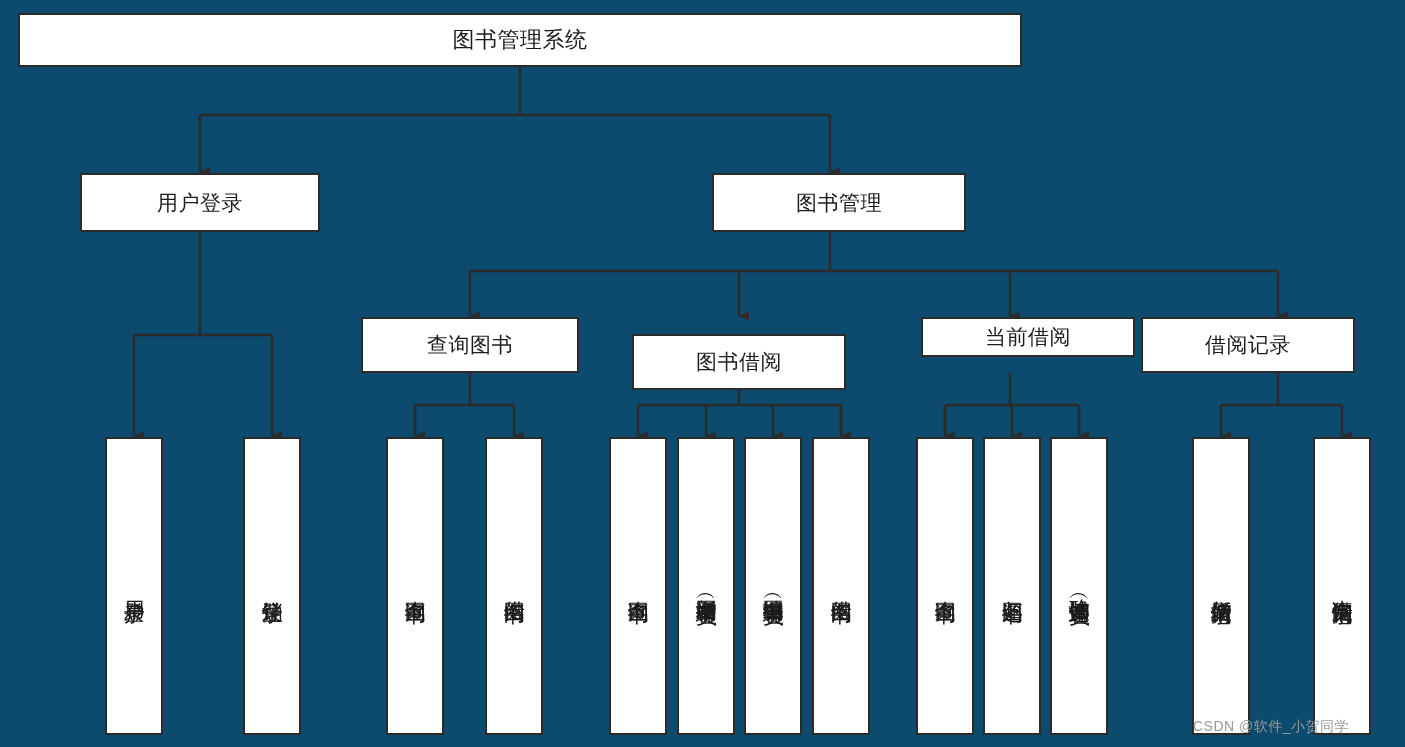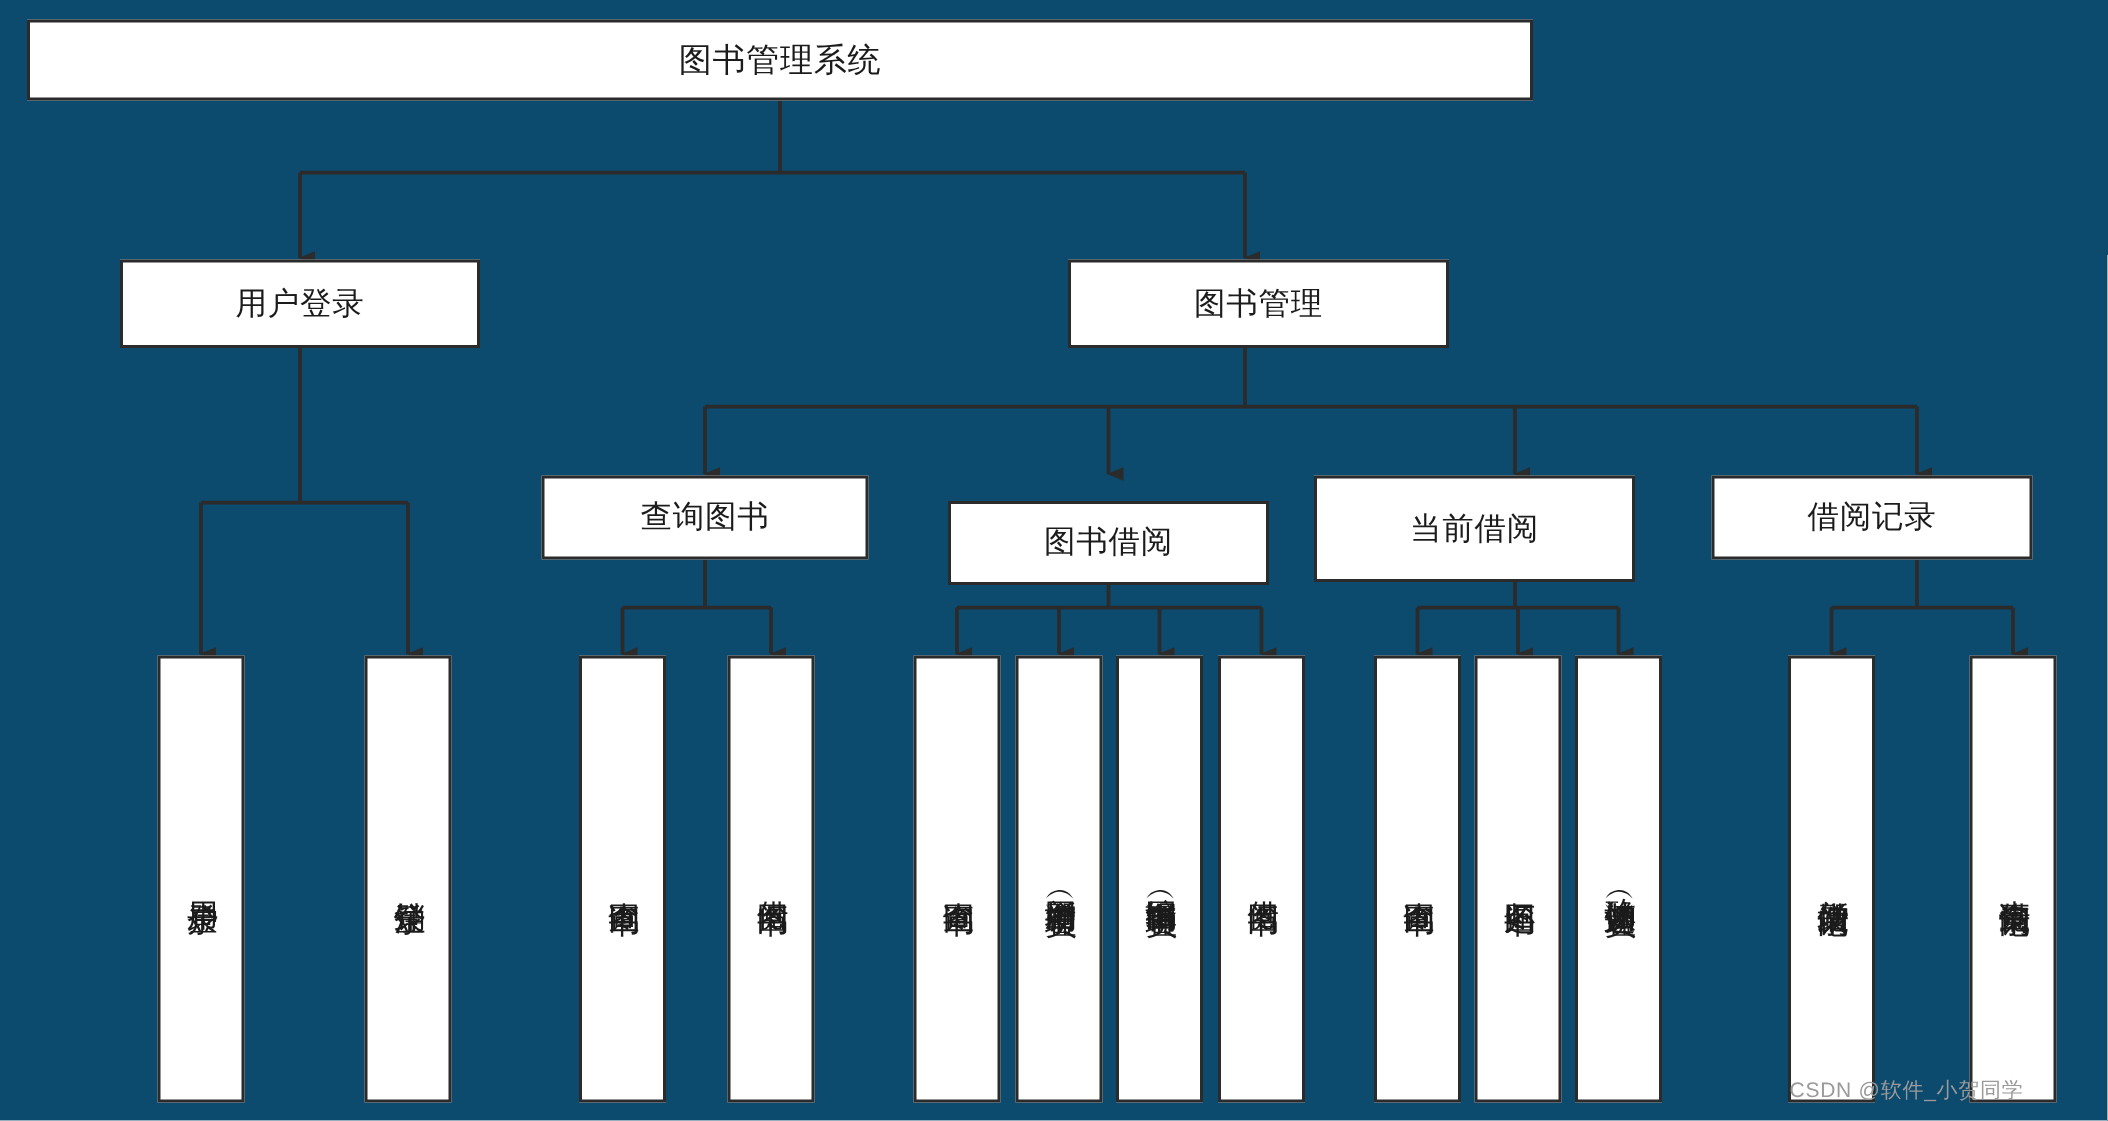--- a/index.html
+++ b/index.html
@@ -122,21 +122,21 @@
   <div class="node horiz" style="left: 712px; top: 173px; width: 254px; height: 59px; border-color: rgb(43, 43, 43); color: rgb(27, 27, 27);">
     <span class="txt">图书管理</span>
   </div>
 
   <div class="node horiz" style="left: 361px; top: 317px; width: 218px; height: 56px; border-color: rgb(43, 43, 43); color: rgb(27, 27, 27);">
     <span class="txt">查询图书</span>
   </div>
   <div class="node horiz" style="left: 632px; top: 334px; width: 214px; height: 56px; border-color: rgb(43, 43, 43); color: rgb(27, 27, 27);">
     <span class="txt">图书借阅</span>
   </div>
-  <div class="node horiz" style="left: 876px; top: 317px; width: 214px; height: 71px; border-color: rgb(43, 43, 43); color: rgb(27, 27, 27);">
+  <div class="node horiz" style="left: 921px; top: 317px; width: 214px; height: 40px; border-color: rgb(43, 43, 43); color: rgb(27, 27, 27);">
     <span class="txt">当前借阅</span>
   </div>
   <div class="node horiz" style="left: 1141px; top: 317px; width: 214px; height: 56px; border-color: rgb(43, 43, 43); color: rgb(27, 27, 27);">
     <span class="txt">借阅记录</span>
   </div>
 
   <div class="node vert" style="left: 105px; top: 437px; width: 58px; height: 298px; border-color: rgb(43, 43, 43); color: rgb(27, 27, 27);">
     <span class="txt">用户登录</span>
   </div>
   <div class="node vert" style="left: 243px; top: 437px; width: 58px; height: 298px; border-color: rgb(43, 43, 43); color: rgb(27, 27, 27);">

